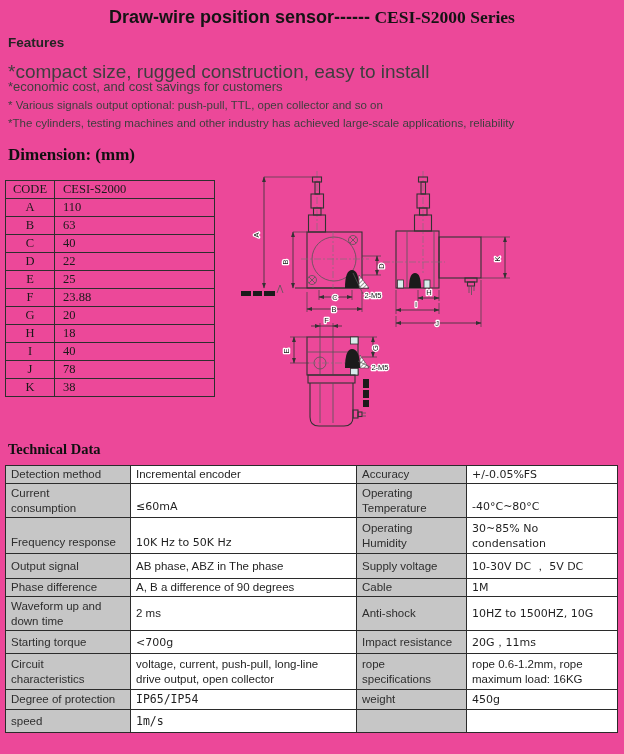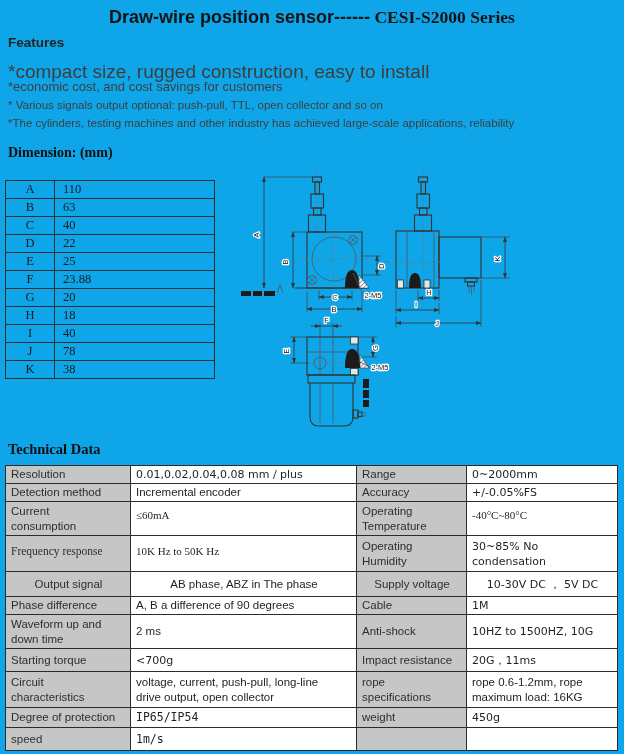--- a/index.html
+++ b/index.html
@@ -1,31 +1,31 @@
 <!DOCTYPE html>
 <html><head>
 <meta charset="utf-8">
 <style>
   html,body{margin:0;padding:0;background:#fff;}
-  .page{position:relative;width:624px;height:754px;background:#0ea5e9;overflow:hidden;
+  .page{position:relative;width:624px;height:754px;background:#ec4899;overflow:hidden;
         font-family:"Liberation Sans",sans-serif;color:#222;}
 
   .title{position:absolute;top:7px;left:0;width:100%;text-align:center;white-space:nowrap;}
   .title .t1{font-family:"Liberation Sans",sans-serif;font-weight:bold;font-size:18px;color:#141414;}
   .title .t2{font-family:"Liberation Serif",serif;font-weight:bold;font-size:17.5px;color:#141414;}
 
   .features-heading{position:absolute;left:8px;top:35px;font-size:13.5px;font-weight:bold;color:#242424;}
   .feat{position:absolute;left:8px;color:#3e3e3e;white-space:nowrap;}
   .f1{top:61px;font-size:19px;}
   .f2{top:79px;font-size:13px;}
   .f3{top:99px;font-size:11.5px;}
   .f4{top:117px;font-size:11.5px;}
 
   .dim-heading{position:absolute;left:8px;top:145px;font-family:"Liberation Serif",serif;
-               font-weight:bold;font-size:14px;color:#101010;}
+               font-weight:bold;font-size:17px;color:#101010;}
 
   .dim-table{position:absolute;left:5px;top:180px;border-collapse:collapse;
              font-family:"Liberation Serif",serif;font-size:12.5px;color:#1a1a1a;}
   .dim-table th,.dim-table td{border:1px solid #2e2e2e;height:17px;padding:0 0 0 0;
              font-weight:normal;line-height:1;}
   .dim-table .c1{width:48px;text-align:center;}
   .dim-table .c2{width:151px;text-align:left;padding-left:8px;}
 
   .svgwrap{position:absolute;left:233px;top:163px;width:391px;height:272px;}
 
@@ -33,23 +33,23 @@
                 font-weight:bold;font-size:14.5px;color:#101010;text-align:center;}
 
   .tech-table{position:absolute;left:5px;top:465px;border-collapse:collapse;table-layout:fixed;
               width:612px;font-size:11.5px;}
   .tech-table td{border:1px solid #2b2b2b;padding:1px 4px 1px 5px;vertical-align:middle;
               white-space:pre-line;line-height:15px;overflow:hidden;}
   .tech-table td.lc{background:#c6c6c6;color:#2e2e2e;}
   .tech-table td.vc{background:#ffffff;color:#1f1f1f;}
   .tech-table td.w{font-family:"DejaVu Sans",sans-serif;font-size:11px;}
   .tech-table td.m{font-family:"DejaVu Sans Mono",monospace;font-size:11.5px;}
-  .tech-table td.vb{vertical-align:bottom;padding-bottom:12px;font-family:Liberation Serif, serif;}
+  .tech-table td.vb{vertical-align:bottom;padding-bottom:3px;}
   tr.r17{height:17px;} tr.r18{height:18px;} tr.r19{height:23px;} tr.r20{height:20px;}
-  tr.r25{height:25px;text-align:center;} tr.r34{height:34px;} tr.r36{height:36px;}
+  tr.r25{height:25px;} tr.r34{height:34px;} tr.r36{height:36px;}
 
   
   .oln{fill:none;stroke:#333;stroke-width:1.1;}
   .thin{fill:none;stroke:#555;stroke-width:0.8;}
   .cl{fill:none;stroke:#777;stroke-width:0.6;stroke-dasharray:7 2 2 2;}
   .ext{stroke:#444;stroke-width:0.7;}
   .dln{stroke:#333;stroke-width:0.8;fill:none;}
   .dark{fill:#1b1b1b;stroke:none;}
   .tab{fill:#d9ecec;stroke:#333;stroke-width:0.8;}
   .dim{font:7.5px "Liberation Sans",sans-serif;fill:#161616;text-anchor:middle;
@@ -67,20 +67,24 @@
   <div class="features-heading">Features</div>
   <div class="feat f1">*compact size, rugged construction, easy to install</div>
   <div class="feat f3">* Various signals output optional: push-pull, TTL, open collector and so on</div>
   <div class="feat f2">*economic cost, and cost savings for customers</div>
   <div class="feat f4">*The cylinders, testing machines and other industry has achieved large-scale applications, reliability</div>
 
   <div class="dim-heading">Dimension: (mm)</div>
 
   <table class="dim-table">
     <tbody>
+        <tr>
+      <th class="c1">CODE</th>
+      <th class="c2">CESI-S2000</th>
+    </tr>
     <tr>
           <td class="c1">A</td>
           <td class="c2">110</td>
         </tr>
     <tr>
           <td class="c1">B</td>
           <td class="c2">63</td>
         </tr>
     <tr>
           <td class="c1">C</td>
@@ -290,26 +294,20 @@
   <div class="tech-heading">Technical Data</div>
 
   <table class="tech-table">
     <colgroup>
         <col style="width:125px">
         <col style="width:226px">
         <col style="width:110px">
         <col style="width:151px">
       </colgroup>
     <tbody>
-        <tr class="r17">
-      <td class="lc">Resolution</td>
-      <td class="vc w">0.01,0.02,0.04,0.08 mm / plus</td>
-      <td class="lc">Range</td>
-      <td class="vc w">0~2000mm</td>
-    </tr>
     <tr class="r17">
       <td class="lc">Detection method</td>
       <td class="vc">Incremental encoder</td>
       <td class="lc">Accuracy</td>
       <td class="vc w">+/-0.05%FS</td>
     </tr>
     <tr class="r34">
       <td class="lc">Current
 consumption</td>
       <td class="vc w vb">≤60mA</td>

